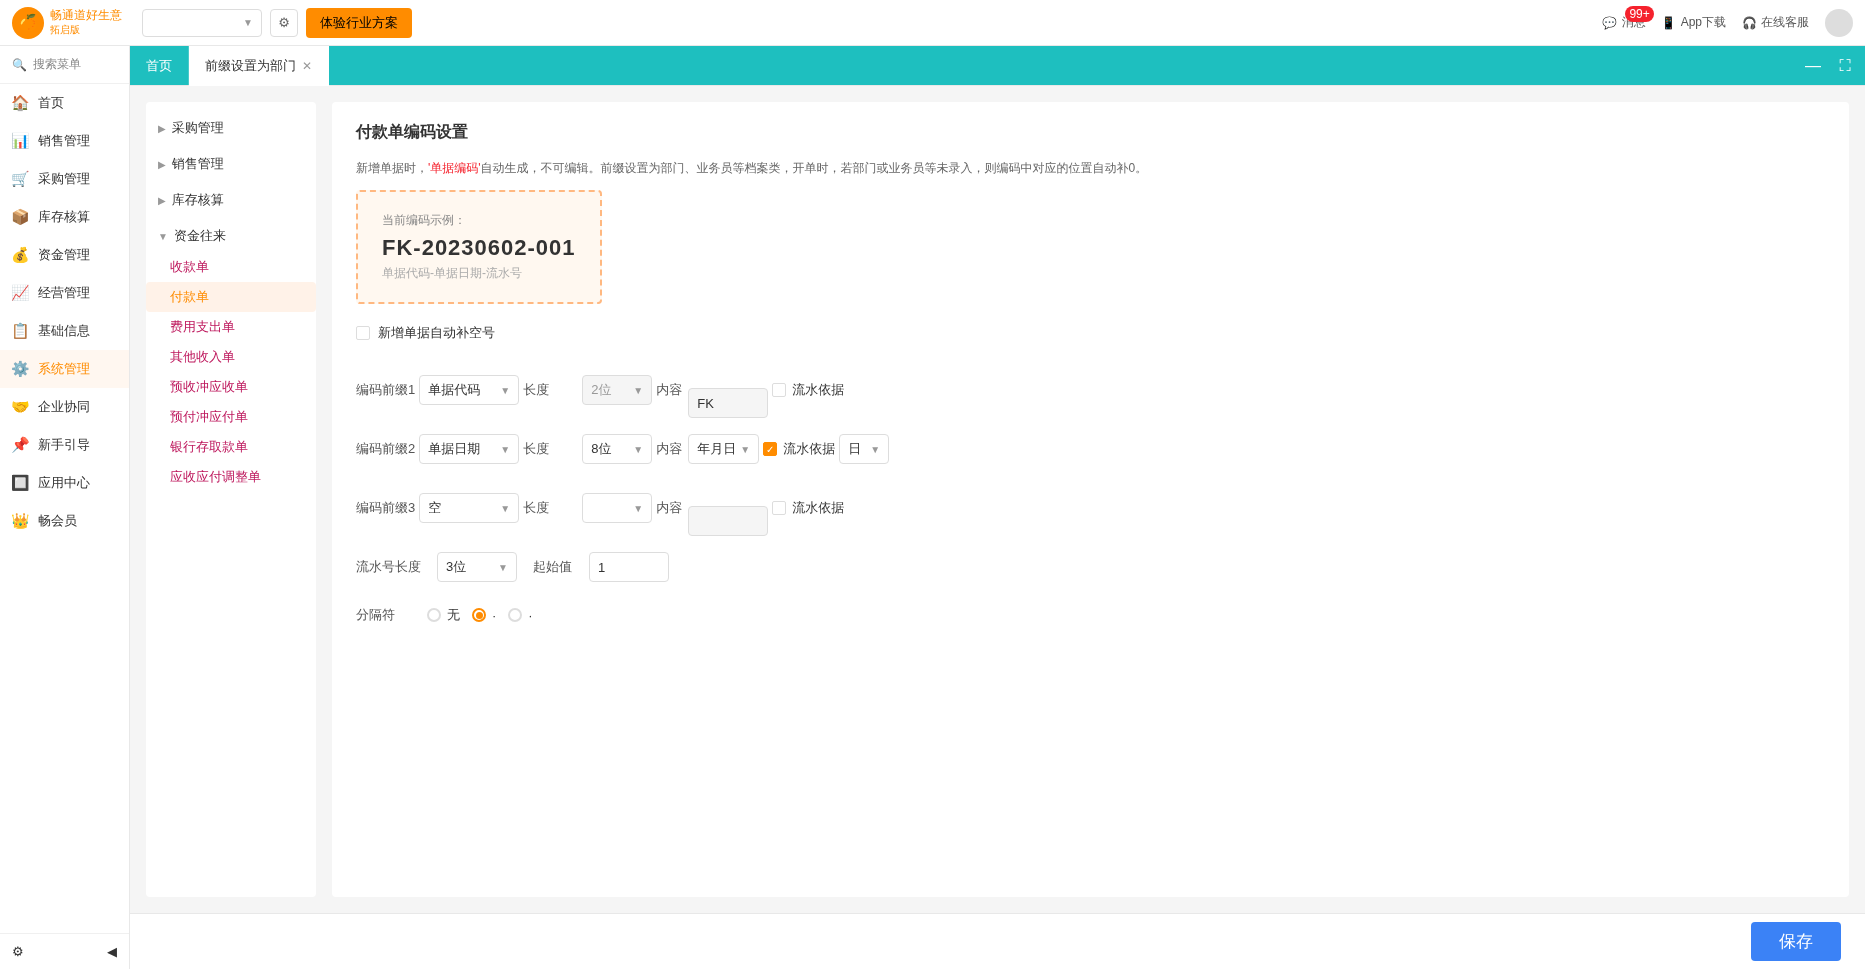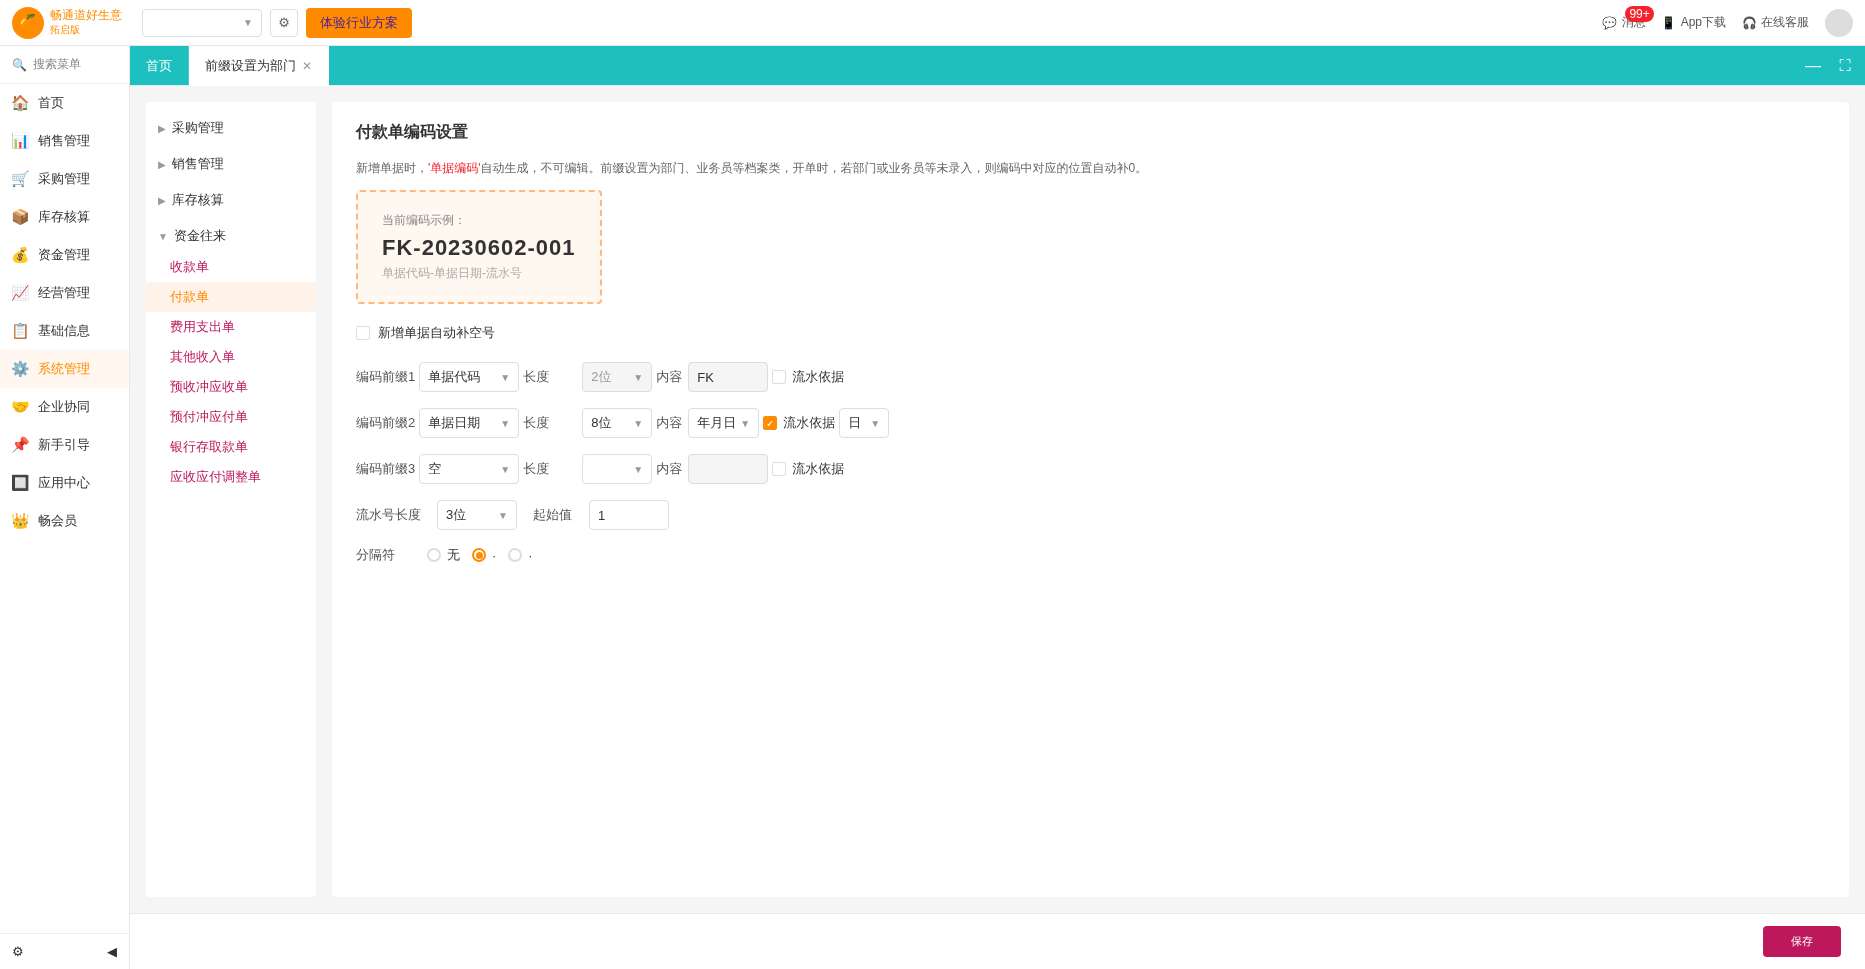--- a/index.html
+++ b/index.html
@@ -36,21 +36,21 @@
     .top-bar-dropdown {
       width: 120px; height: 28px; border: 1px solid #ddd; border-radius: 4px;
       display: flex; align-items: center; padding: 0 8px; font-size: 12px; color: #666;
       cursor: pointer;
     }
     .top-bar-settings {
       width: 28px; height: 28px; border: 1px solid #ddd; border-radius: 4px;
       display: flex; align-items: center; justify-content: center; cursor: pointer; color: #666;
     }
     .trial-btn {
-      background: #ff8c00; color: #4c1d95; border: none; border-radius: 4px;
+      background: #ff8c00; color: #000000; border: none; border-radius: 4px;
       padding: 6px 14px; font-size: 13px; cursor: pointer;
     }
     .top-bar-right {
       display: flex; align-items: center; gap: 16px; margin-left: auto;
     }
     .top-bar-right-item {
       display: flex; align-items: center; gap: 4px; font-size: 12px; color: #555; cursor: pointer;
       position: relative;
     }
     .badge {
@@ -256,21 +256,21 @@
       padding: 0 8px; font-size: 13px; color: #333; min-width: 80px;
       background: #fff; display: flex; align-items: center;
     }
     .form-input-disabled {
       background: #f5f5f5; color: #999;
     }
     .content-label { font-size: 13px; color: #555; min-width: 28px; }
     .content-value {
       height: 30px; border: 1px solid #ddd; border-radius: 4px;
       padding: 0 8px; font-size: 13px; color: #333; min-width: 80px;
-      background: #f5f5f5; display: flex; align-items: center;
+      background: #f5f5f5; display: flex; align-items: center; margin-top: 26px;
     }
     .checkbox-inline {
       display: flex; align-items: center; gap: 6px; font-size: 13px;
     }
     .checkbox-square {
       width: 14px; height: 14px; border: 1px solid #ddd; border-radius: 2px;
       cursor: pointer; display: flex; align-items: center; justify-content: center;
     }
     .checkbox-square.checked { background: #ff8c00; border-color: #ff8c00; color: #fff; font-size: 10px; }
 
@@ -282,25 +282,25 @@
 
     
     .bottom-bar {
       height: 56px;
       background: #fff;
       border-top: 1px solid #e8e8e8;
       display: flex; align-items: center; justify-content: flex-end;
       padding: 0 24px;
     }
     .save-btn {
-      background: #be185d; color: #fff; border: none; border-radius: 4px;
-      padding: 8px 28px; font-size: 11px; cursor: pointer;
-    }
-
-    .serial-row { display: flex; align-items: center; gap: 16px; margin-bottom: 16px; }
+      background: #3b82f6; color: #fff; border: none; border-radius: 4px;
+      padding: 8px 28px; font-size: 17px; cursor: pointer;
+    }
+
+    .serial-row { display: flex; align-items: center; gap: 16px; margin-bottom: 24px; }
   </style>
 </head>
 <body>
 
 <div class="top-bar">
   <div class="top-bar-logo">
     <div class="logo-icon">🍊</div>
     <div>
       <div class="logo-text">畅通道好生意</div>
       <div class="logo-tag">拓启版</div>

